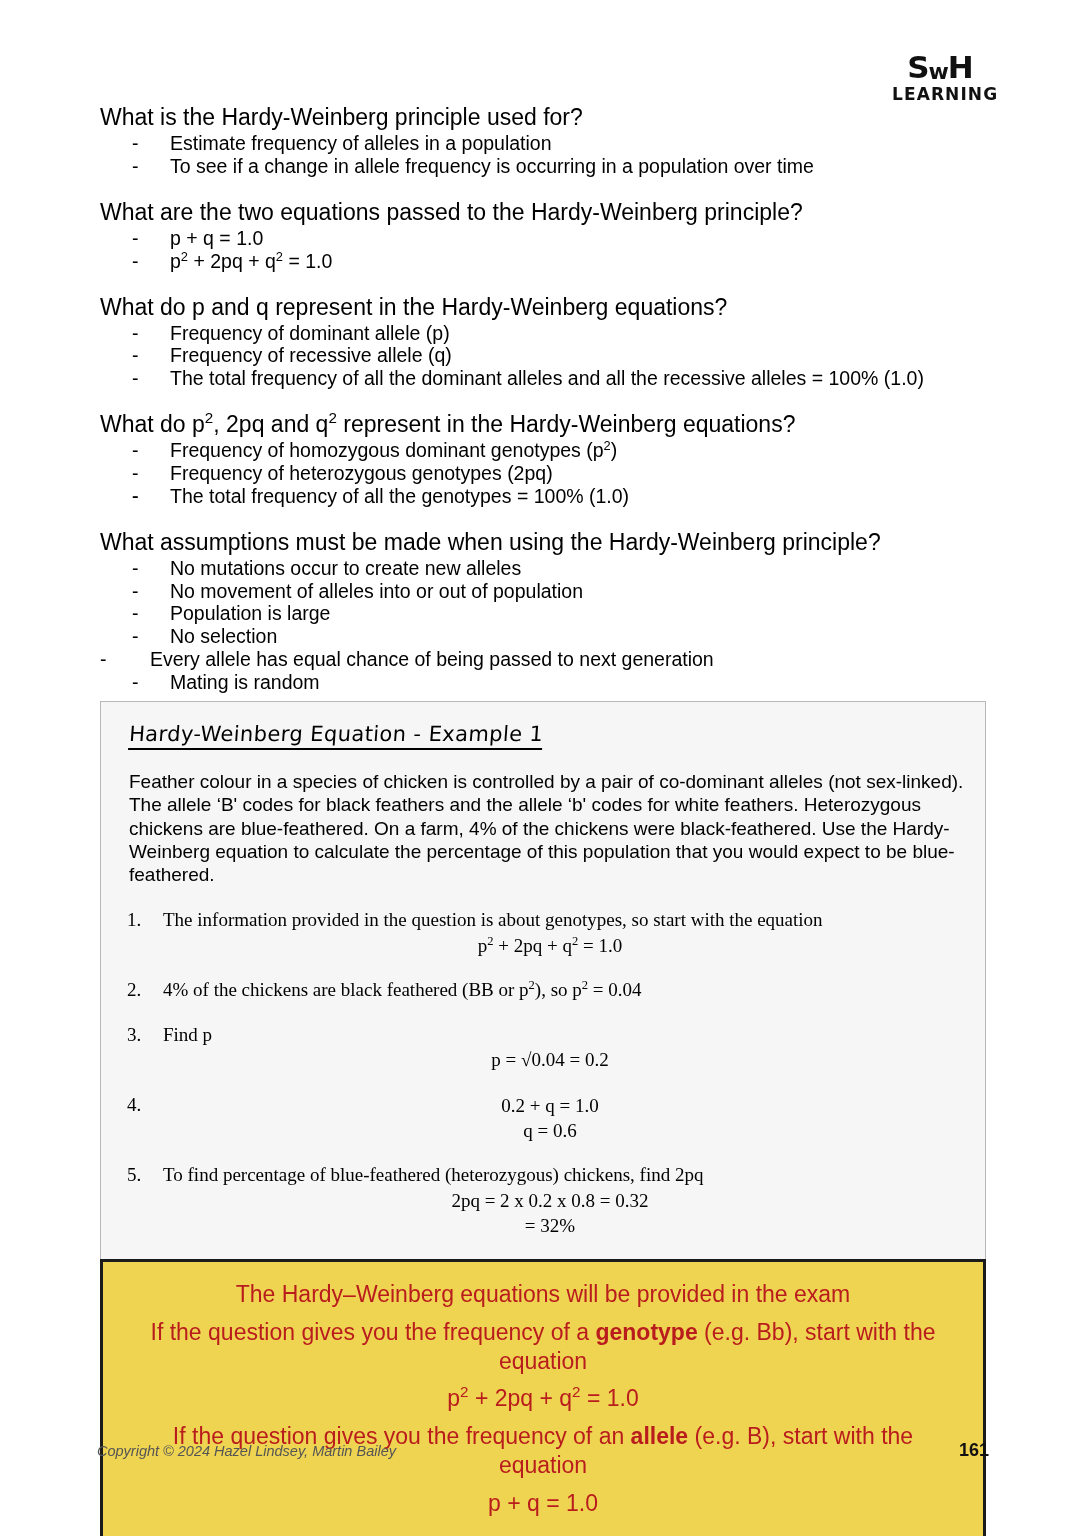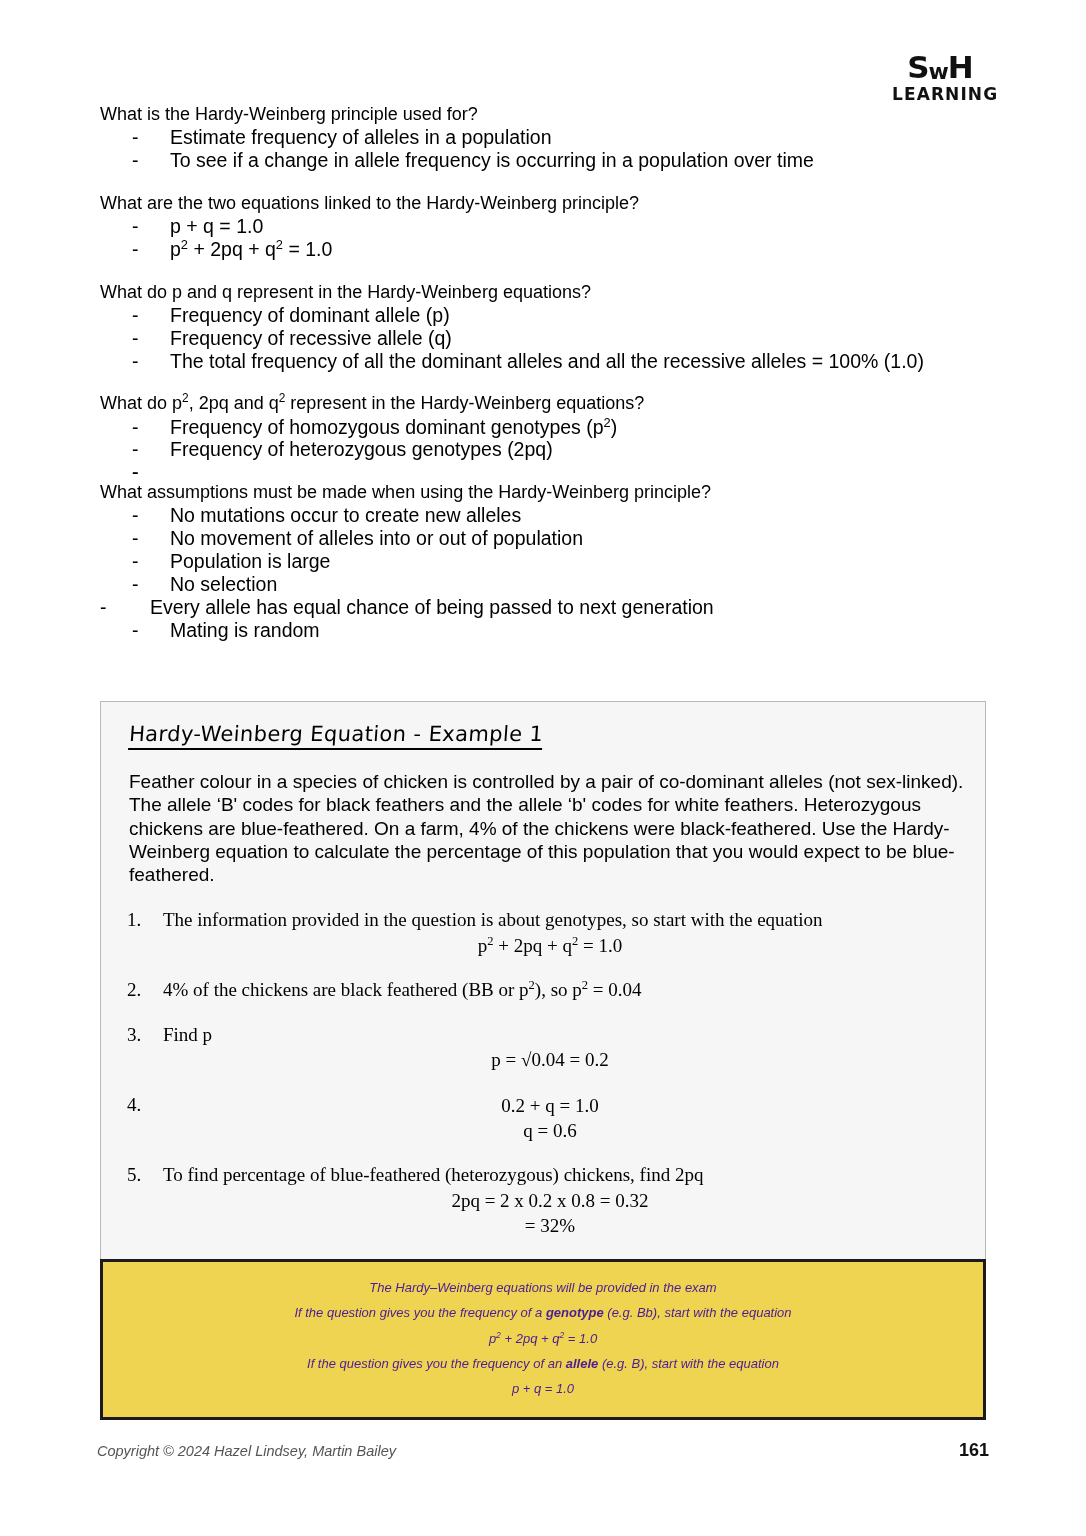--- a/index.html
+++ b/index.html
@@ -61,21 +61,21 @@
     position: absolute;
     left: 100px;
     top: 104px;
     width: 886px;
   }
 
   .qa-block { margin-bottom: 21px; }
   .qa-block:last-child { margin-bottom: 12px; }
 
   .question {
-    font-size: 18px;
+    font-size: 23px;
     line-height: 1.18;
     margin: 0 0 1px 0;
   }
 
   ul.dash-list {
     list-style: none;
     margin: 0;
     padding: 0;
   }
   ul.dash-list > li {
@@ -175,24 +175,23 @@
     top: 1259px;
     width: 886px;
     box-sizing: border-box;
     background: #efd452;
     border: 3px solid #1b1b1b;
     padding: 18px 24px 20px 24px;
     text-align: center;
   }
   .callout p {
     margin: 0 0 9px 0;
-    font-size: 13px;
-    font-style: italic;
+    font-size: 23px;
     line-height: 1.25;
-    color: #4c1d95;
+    color: #b91c1c;
   }
   .callout p:last-child { margin-bottom: 0; }
   .callout b { font-weight: bold; }
 
   
   .footer {
     position: absolute;
     left: 97px;
     right: 97px;
     top: 1440px;
@@ -224,41 +223,41 @@
   <div class="content">
     <div id="qa-root">
         <div class="qa-block">
           <p class="question">What is the Hardy-Weinberg principle used for?</p>
           <ul class="dash-list">
             <li><span class="dash">-</span><span>Estimate frequency of alleles in a population</span></li>
             <li><span class="dash">-</span><span>To see if a change in allele frequency is occurring in a population over time</span></li>
           </ul>
         </div>
         <div class="qa-block">
-          <p class="question">What are the two equations linked to the Hardy-Weinberg principle?</p>
+          <p class="question">What are the two equations passed to the Hardy-Weinberg principle?</p>
           <ul class="dash-list">
             <li><span class="dash">-</span><span>p + q = 1.0</span></li>
             <li><span class="dash">-</span><span>p<sup>2</sup> + 2pq + q<sup>2</sup> = 1.0</span></li>
           </ul>
         </div>
         <div class="qa-block">
           <p class="question">What do p and q represent in the Hardy-Weinberg equations?</p>
           <ul class="dash-list">
             <li><span class="dash">-</span><span>Frequency of dominant allele (p)</span></li>
             <li><span class="dash">-</span><span>Frequency of recessive allele (q)</span></li>
             <li><span class="dash">-</span><span>The total frequency of all the dominant alleles and all the recessive alleles = 100% (1.0)</span></li>
           </ul>
         </div>
         <div class="qa-block">
           <p class="question">What do p<sup>2</sup>, 2pq and q<sup>2</sup> represent in the Hardy-Weinberg equations?</p>
           <ul class="dash-list">
             <li><span class="dash">-</span><span>Frequency of homozygous dominant genotypes (p<sup>2</sup>)</span></li>
             <li><span class="dash">-</span><span>Frequency of heterozygous genotypes (2pq)</span></li>
             <li><span class="dash">-</span></li>
-            <li><span class="dash">-</span></li>
+            <li><span class="dash">-</span><span>The total frequency of all the genotypes = 100% (1.0)</span></li>
           </ul>
         </div>
         <div class="qa-block">
           <p class="question">What assumptions must be made when using the Hardy-Weinberg principle?</p>
           <ul class="dash-list">
             <li><span class="dash">-</span><span>No mutations occur to create new alleles</span></li>
             <li><span class="dash">-</span><span>No movement of alleles into or out of population</span></li>
             <li><span class="dash">-</span><span>Population is large</span></li>
             <li><span class="dash">-</span><span>No selection</span></li>
             <li style="padding: 0px; list-style: none;">

